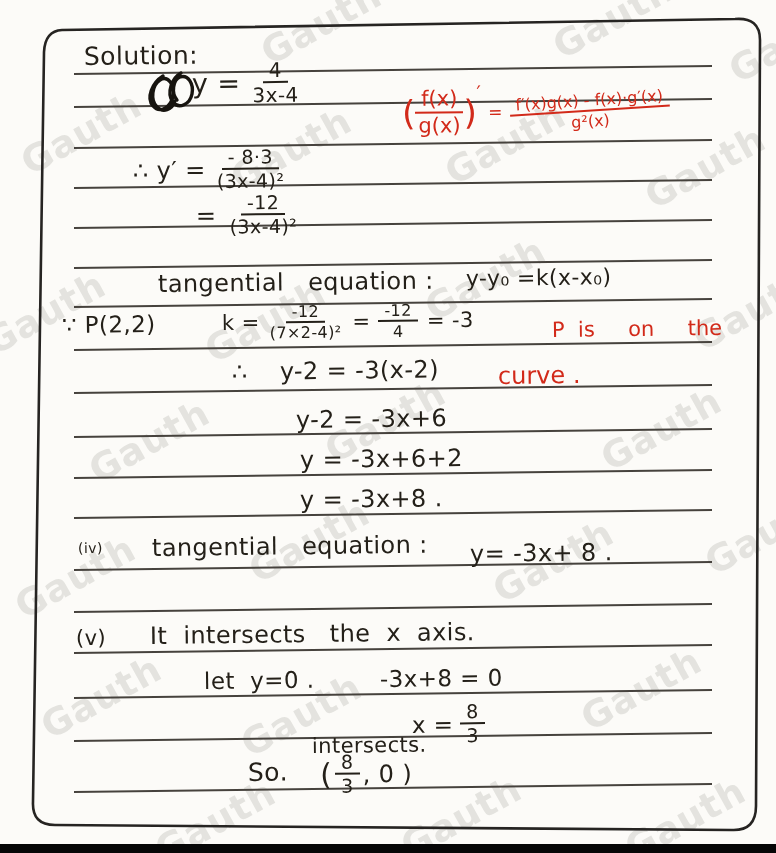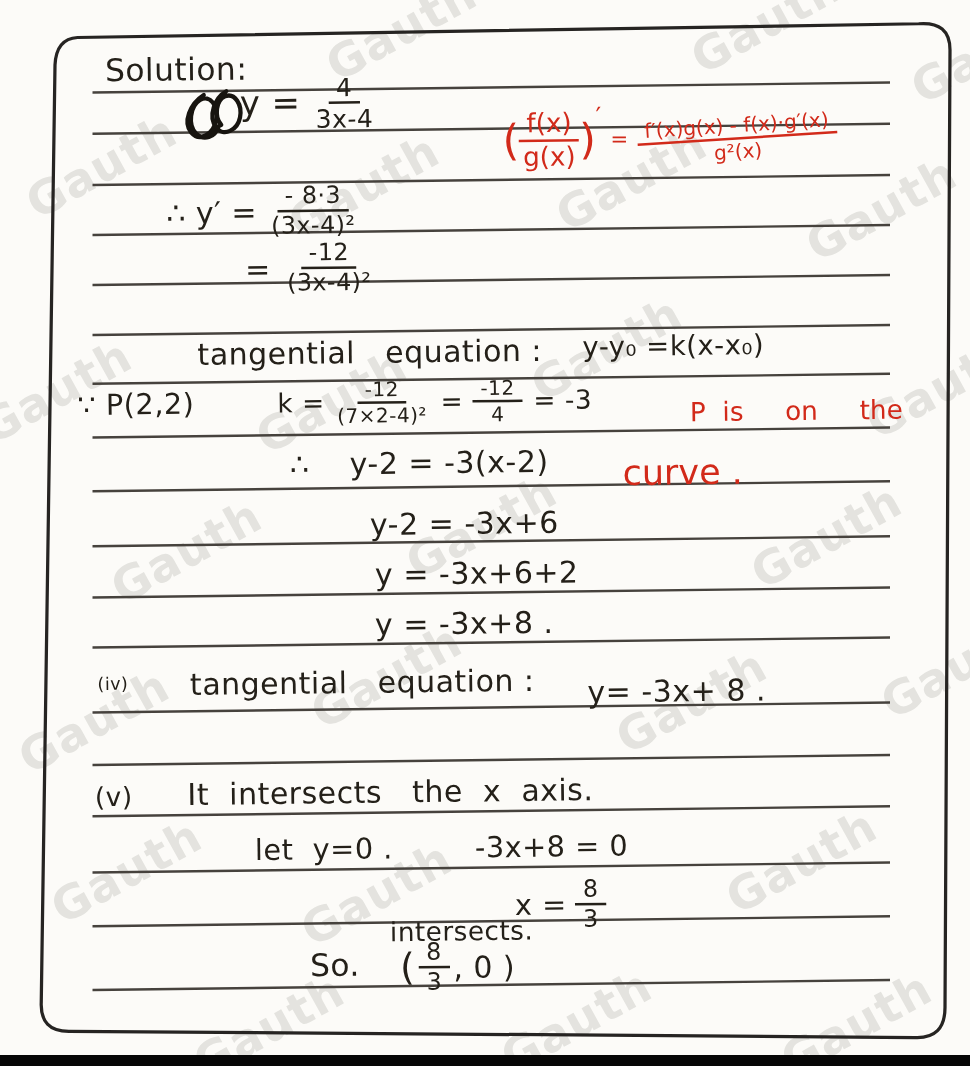--- a/index.html
+++ b/index.html
@@ -142,21 +142,21 @@
     <span style="margin:0 8px">=</span>
     <span class="frac" style="font-size:16px">
       <span class="fnum">-12</span>
       <span class="fden">4</span>
     </span>
     <span style="margin-left:9px">= -3</span>
   </div>
   <div class="abs red tilt" style="left:552px;top:318px;font-size:21px">P  is     on     the</div>
 
   <div class="abs hw tilt" style="left:232px;top:358px;font-size:24px">∴    y-2 = -3(x-2)</div>
-  <div class="abs red tilt" style="left:498px;top:362px;font-size:28px">curve .</div>
+  <div class="abs red tilt" style="left:498px;top:362px;font-size:24px">curve .</div>
 
   <div class="abs hw tilt" style="left:296px;top:406px;font-size:24px">y-2 = -3x+6</div>
   <div class="abs hw tilt" style="left:300px;top:446px;font-size:24px">y = -3x+6+2</div>
   <div class="abs hw tilt" style="left:300px;top:486px;font-size:24px">y = -3x+8 .</div>
 
   <div class="abs hw tilt" style="left:78px;top:540px;font-size:14px">(iv)</div>
   <div class="abs hw tilt" style="left:152px;top:534px;font-size:24px">tangential   equation :</div>
   <div class="abs hw tilt" style="left:470px;top:540px;font-size:24px">y= -3x+ 8 .</div>
 
   <div class="abs hw tilt" style="left:76px;top:626px;font-size:21px">(v)</div>

